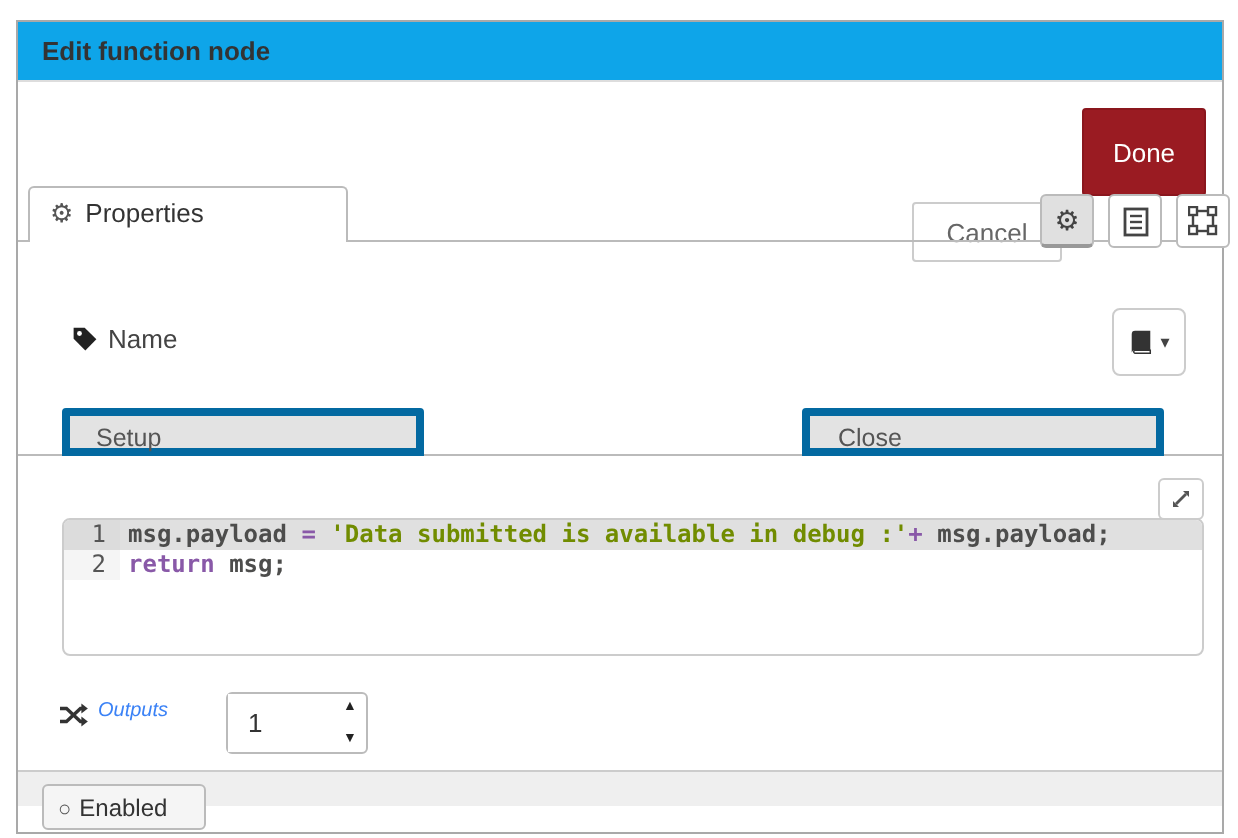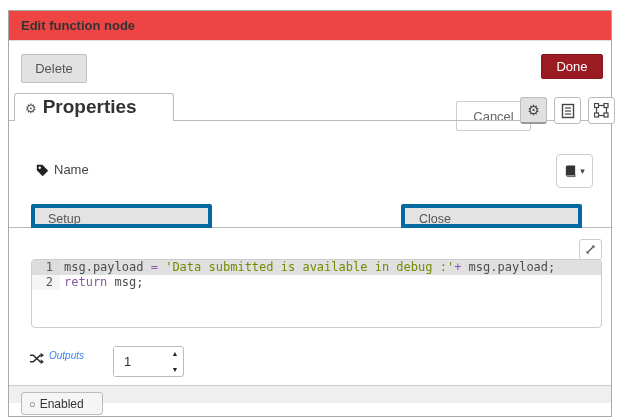--- a/index.html
+++ b/index.html
@@ -3,40 +3,40 @@
 <meta charset="utf-8">
 <style>
   * { margin:0; padding:0; box-sizing:border-box; }
   html,body { background:#fff; font-family:"Liberation Sans", sans-serif; }
   .page { position:relative; width:619px; height:419px; background:#fff; overflow:hidden; }
   .dialog { position:absolute; left:8px; top:10px; width:604px; height:407px;
             background:#fff; border:1px solid #a9a9a9; }
 
   
   .dlg-header { position:absolute; left:0; top:0; width:100%; height:30px;
-                background:#ef4444; border-bottom:1px solid #ddd; }
+                background:#0ea5e9; border-bottom:1px solid #ddd; }
   .dlg-header span { display:inline-block; padding-left:12px; line-height:29px;
                      font-size:13px; font-weight:bold; color:#333; }
 
   
   .btn { position:absolute; font-size:13px; cursor:pointer; text-align:center; }
   .btn-delete { left:12px; top:43px; width:66px; height:29px; background:#e2e2e2;
                 border:1px solid #c0c0c0; color:#555; border-radius:2px; }
   .btn-cancel { left:447px; top:43px; width:75px; height:30px; background:#fff;
                 border:1px solid #ccc; color:#666; border-radius:2px;margin-top:47px; }
-  .btn-done { left:532px; top:43px; width:62px; height:25px; background:#9a1b22;
+  .btn-done { left:532px; top:43px; width:62px; height:44px; background:#9a1b22;
               border:1px solid #8a161d; color:#fff; border-radius:2px; }
 
   
   .prop-row-line { position:absolute; left:0; top:109px; width:100%; height:1px; background:#bbb; }
   .prop-tab { position:absolute; left:5px; top:82px; width:160px; height:28px;
               background:#fff; border:1px solid #bbb; border-bottom:none;
               border-radius:3px 3px 0 0; z-index:2; cursor:pointer; }
   .prop-tab .gear-g { display:inline-block; margin:0 6px 0 10px; font-size:13px; color:#555; line-height:26px; }
-  .prop-tab .lbl { font-size:19px; font-weight:bold; color:#333; line-height:26px; }
+  .prop-tab .lbl { font-size:13px; font-weight:normal; color:#333; line-height:26px; }
   .mini-btn { position:absolute; top:86px; width:27px; height:27px; background:#fff;
               border:1px solid #bbb; border-radius:3px; cursor:pointer; z-index:2;
               display:flex; align-items:center; justify-content:center; }
   .mini-btn.active { background:#e0e0e0; border-bottom:2px solid #999; }
   .mini-gear { left:511px; }
   .mini-doc { left:545px; }
   .mini-app { left:579px; }
   .mini-btn .g { font-size:14px; color:#444; line-height:1; }
 
   
@@ -69,21 +69,21 @@
 
   
   .editor { position:absolute; left:22px; top:248px; width:571px; height:69px;
             background:#fff; border:1px solid #ccc; border-radius:4px; overflow:hidden;
             font-family:"DejaVu Sans Mono", monospace; font-size:12px; }
   .ed-row { display:flex; height:15px; line-height:15px; }
   .ed-row.active { background:#e0e0e0; }
   .ed-gutter { width:28px; flex:0 0 28px; background:#f5f5f5; color:#555;
                text-align:right; padding-right:7px; }
   .ed-row.active .ed-gutter { background:#dcdcdc; }
-  .ed-code { padding-left:4px; white-space:pre; color:#4d4d4c; }
+  .ed-code { padding-left:4px; white-space:pre; color:#4d4d4c;font-weight:bold; }
   .tok-plain { color:#4d4d4c; }
   .tok-op { color:#8959a8; }
   .tok-kw { color:#8959a8; }
   .tok-str { color:#718c00; }
 
   
   .shuffle-icon { position:absolute; left:20px; top:340px; width:15px; height:13px; }
   .outputs-label { position:absolute; left:40px; top:339px; font-size:10px; color:#3b82f6;font-style:italic; }
   .spinner { position:absolute; left:104px; top:335px; width:71px; height:31px;
              border:1px solid #bbb; border-radius:3px; background:#fff; display:flex; }
@@ -105,21 +105,20 @@
 </head>
 <body>
 
 <div class="page">
   <div class="dialog">
 
     <div class="dlg-header">
       <span>Edit function node</span>
     </div>
 
-    <button class="btn btn-delete">Delete</button>
     <button class="btn btn-cancel">Cancel</button>
     <button class="btn btn-done">Done</button>
 
     <div class="prop-row-line"></div>
     <div class="prop-tab">
       <span class="gear-g">⚙</span><span class="lbl">Properties</span>
     </div>
     <button class="mini-btn active mini-gear">
       <span class="g">⚙</span>
     </button>

